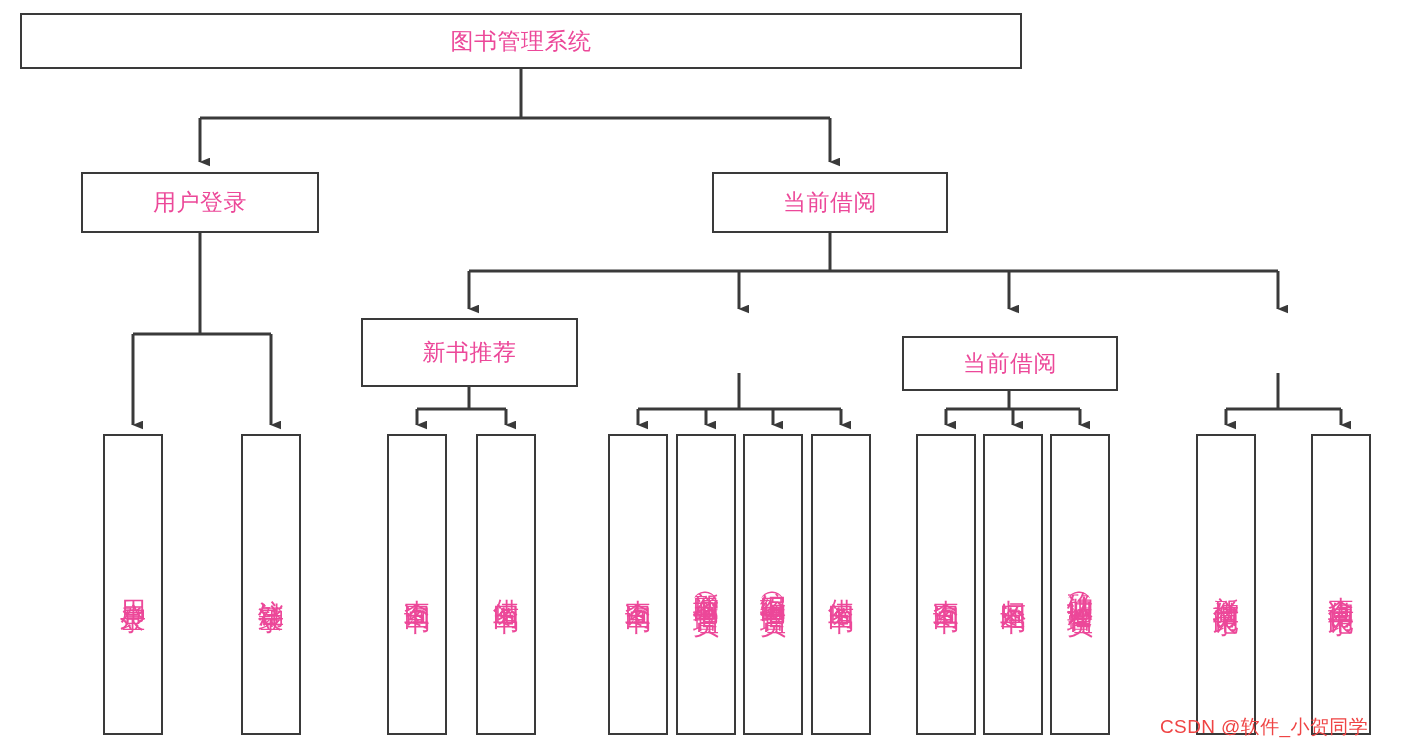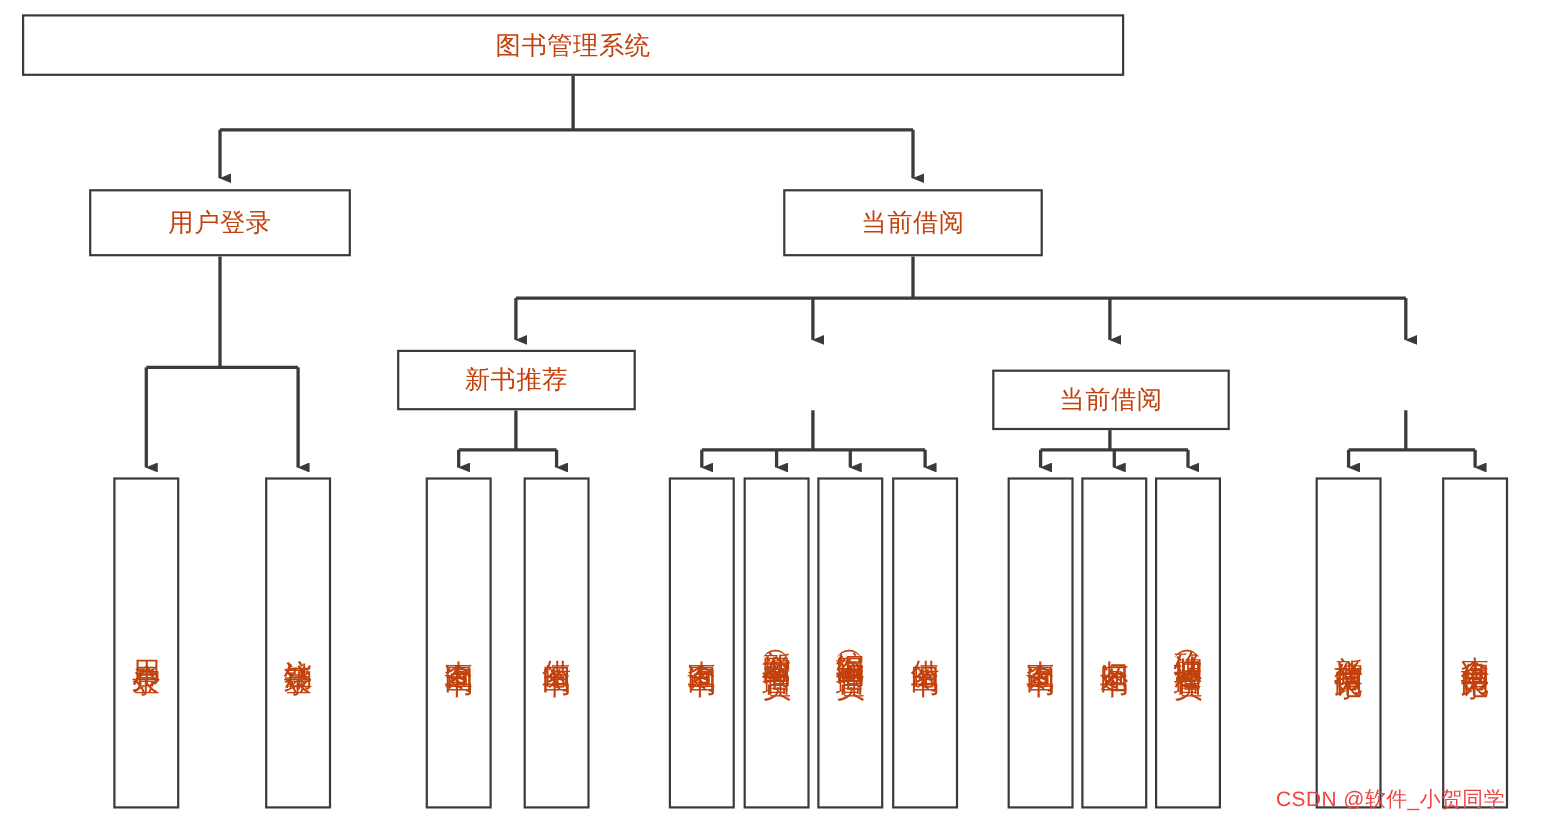--- a/index.html
+++ b/index.html
@@ -27,21 +27,21 @@
     pointer-events: none;
   }
   .node {
     position: absolute;
     box-sizing: border-box;
     background: #ffffff;
     border: 2px solid #3a3a3a;
     display: flex;
     align-items: center;
     justify-content: center;
-    color: #c2410c;
+    color: #ec4899;
   }
   .node .label {
     display: block;
     text-align: center;
     line-height: 1.08;
   }
   
   .node.h .label {
     font-size: 23px;
     letter-spacing: 0.5px;
@@ -132,21 +132,21 @@
     <span class="label">图书管理系统</span>
   </div>
 
   <div class="node h" style="left:81px; top:172px; width:238px; height:61px;">
     <span class="label">用户登录</span>
   </div>
   <div class="node h" style="left:712px; top:172px; width:236px; height:61px;">
     <span class="label">当前借阅</span>
   </div>
 
-  <div class="node h" style="left:361px; top:318px; width:217px; height:55px;">
+  <div class="node h" style="left:361px; top:318px; width:217px; height:69px;">
     <span class="label">新书推荐</span>
   </div>
   <div class="node h" style="left:902px; top:336px; width:216px; height:55px;">
     <span class="label">当前借阅</span>
   </div>
 
   <div class="node v" style="left:103px; top:434px; width:60px; height:301px;">
     <span class="label">用户登录</span>
   </div>
   <div class="node v" style="left:241px; top:434px; width:60px; height:301px;">

